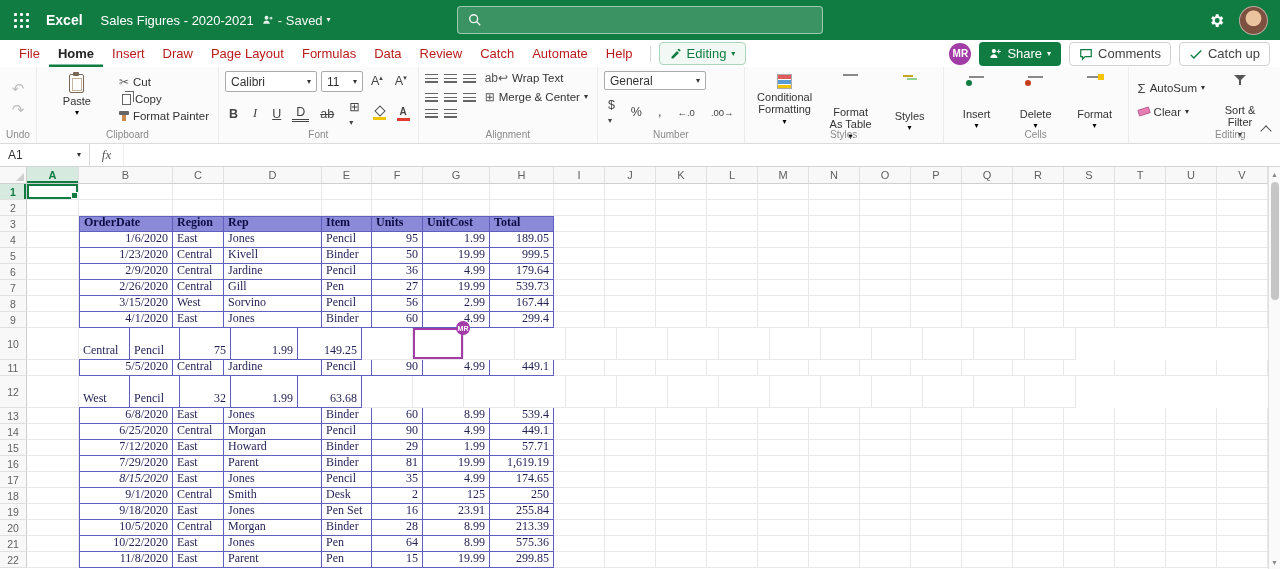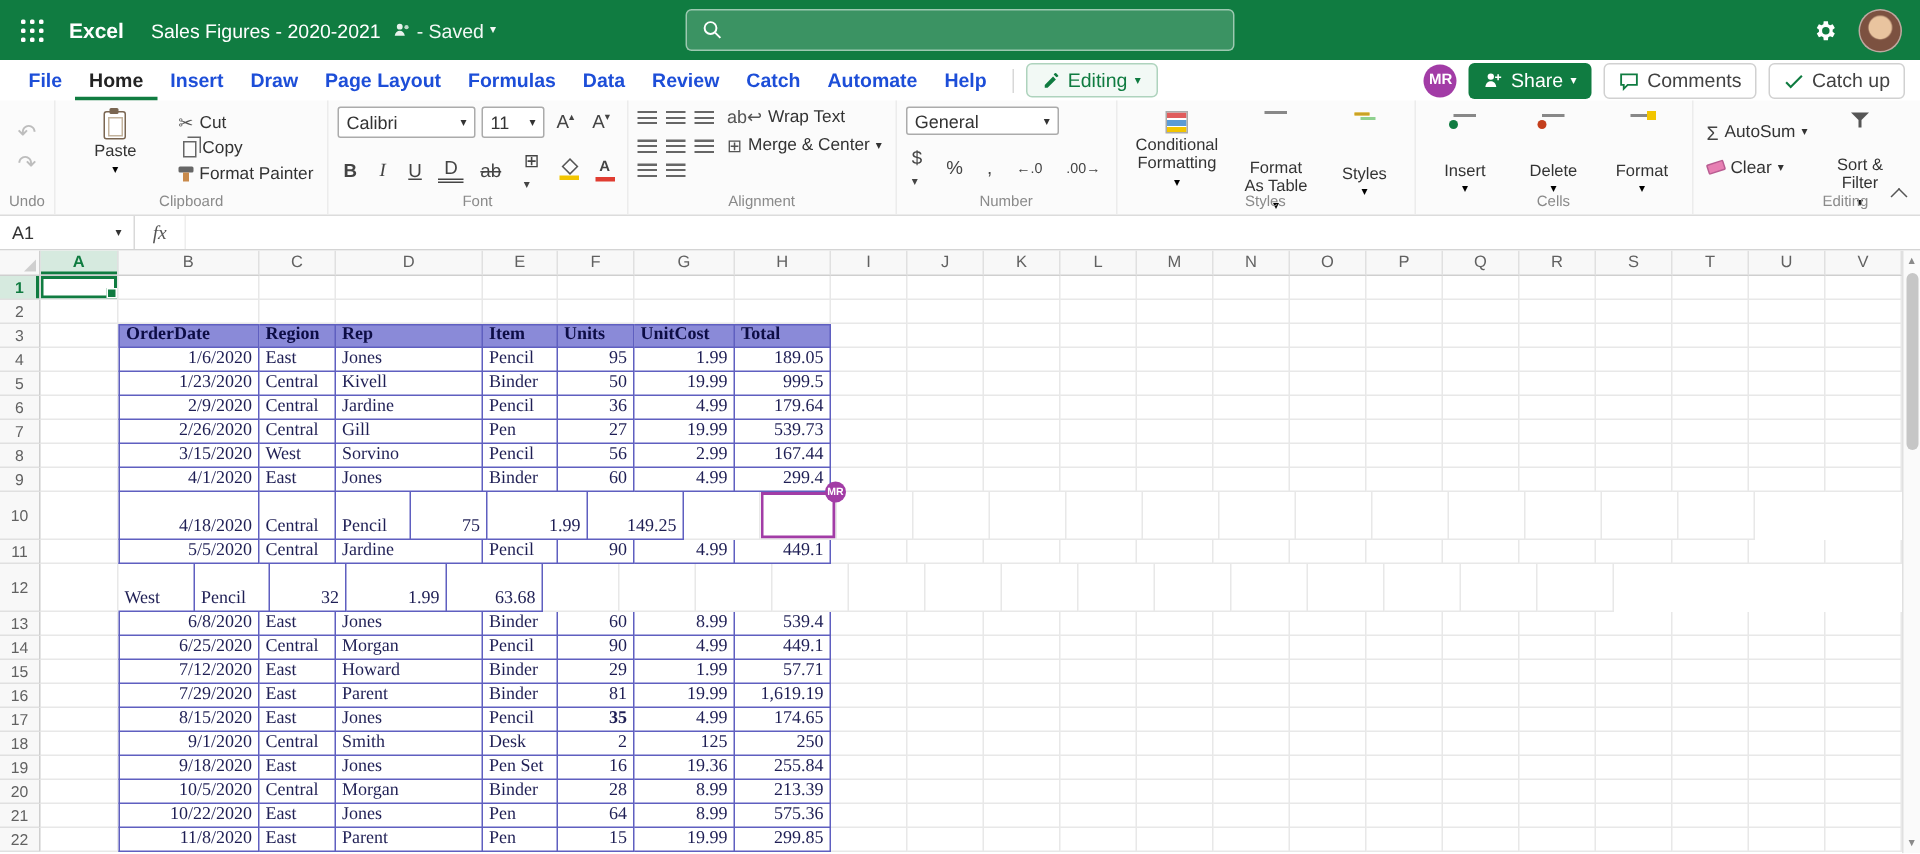--- a/index.html
+++ b/index.html
@@ -23,21 +23,21 @@
   .search input { background:transparent; border:none; outline:none; color:#fff; font-size:13px; width:100%; font-family:"Liberation Sans",sans-serif; }
   .search input::placeholder { color:rgba(255,255,255,.95); }
   .top-right { margin-left:auto; display:flex; align-items:center; gap:14px; padding-right:12px; }
   .gear { cursor:pointer; display:flex; }
   .avatar { width:29px; height:29px; border-radius:50%; cursor:pointer;
             background:radial-gradient(circle at 50% 42%, #e9c49f 0 36%, #7c5140 40% 100%);
             border:1px solid rgba(255,255,255,.5); }
 
   
   .menubar { height:27px; display:flex; align-items:stretch; padding-left:10px; background:#fff; flex:none; }
-  .mtab { display:flex; align-items:center; padding:0 9px; color:#1d4ed8; cursor:pointer; font-size:13px;font-weight:bold; }
+  .mtab { display:flex; align-items:center; padding:0 9px; color:#b91c1c; cursor:pointer; font-size:13px; }
   .mtab.active { color:#222; font-weight:700; box-shadow:inset 0 -2.5px 0 #107C41; }
   .msep { width:1px; height:16px; background:#d8d8d8; margin:auto 8px; }
   .editing-pill { display:flex; align-items:center; gap:5px; margin:2px 0; padding:0 10px; border:1px solid #aed3bd;
                   background:#f2f9f5; border-radius:4px; color:#0f7b40; cursor:pointer; font-size:13px; }
   .menu-right { margin-left:auto; display:flex; align-items:center; gap:8px; padding-right:10px; }
   .mini-avatar { width:22px; height:22px; border-radius:50%; background:#a23ca6; color:#fff; font-size:10px; font-weight:700;
                  display:flex; align-items:center; justify-content:center; cursor:pointer; }
   .share-btn { display:flex; align-items:center; gap:5px; background:#107C41; color:#fff; border-radius:4px;
                height:24px; padding:0 10px; cursor:pointer; font-size:13px; }
   .ghost-btn { display:flex; align-items:center; gap:5px; border:1px solid #d1d1d1; border-radius:4px; height:24px;
@@ -686,21 +686,20 @@
             <div class="cell" style="width: 51px;"></div>
             <div class="cell" style="width: 51px;"></div>
             <div class="cell" style="width: 51px;"></div>
             <div class="cell" style="width: 51px;"></div>
             <div class="cell" style="width: 51px;"></div>
             <div class="cell" style="width: 51px;"></div>
           </div>
           <div class="grid-row" style="height: 32px;">
             <div class="row-h">10</div>
             <div class="cell" style="width: 52px;"></div>
-            <div class="cell tc tl ar" style="width: 94px;">4/18/2020</div>
             <div class="cell tc al" style="width: 51px;">Central</div>
             <div class="cell tc al" style="width: 50px;">Pencil</div>
             <div class="cell tc ar" style="width: 51px;">75</div>
             <div class="cell tc ar" style="width: 67px;">1.99</div>
             <div class="cell tc ar" style="width: 64px;">149.25</div>
             <div class="cell" style="width: 51px;"></div>
             <div class="cell collab" style="width: 51px;">
               <span class="collab-badge">MR</span>
             </div>
             <div class="cell" style="width: 51px;"></div>
@@ -860,25 +859,25 @@
             <div class="cell" style="width: 51px;"></div>
             <div class="cell" style="width: 51px;"></div>
             <div class="cell" style="width: 51px;"></div>
             <div class="cell" style="width: 51px;"></div>
             <div class="cell" style="width: 51px;"></div>
             <div class="cell" style="width: 51px;"></div>
           </div>
           <div class="grid-row" style="height: 16px;">
             <div class="row-h">17</div>
             <div class="cell" style="width: 52px;"></div>
-            <div class="cell tc tl ar" style="width: 94px;">8/15/2020</div>
+            <div class="cell tc tl ar" style="width: 94px; font-style: italic;">8/15/2020</div>
             <div class="cell tc al" style="width: 51px;">East</div>
             <div class="cell tc al" style="width: 98px;">Jones</div>
             <div class="cell tc al" style="width: 50px;">Pencil</div>
-            <div class="cell tc ar" style="width: 51px; font-weight: bold;">35</div>
+            <div class="cell tc ar" style="width: 51px;">35</div>
             <div class="cell tc ar" style="width: 67px;">4.99</div>
             <div class="cell tc ar" style="width: 64px;">174.65</div>
             <div class="cell" style="width: 51px;"></div>
             <div class="cell" style="width: 51px;"></div>
             <div class="cell" style="width: 51px;"></div>
             <div class="cell" style="width: 51px;"></div>
             <div class="cell" style="width: 51px;"></div>
             <div class="cell" style="width: 51px;"></div>
             <div class="cell" style="width: 51px;"></div>
             <div class="cell" style="width: 51px;"></div>
@@ -915,21 +914,21 @@
             <div class="cell" style="width: 51px;"></div>
           </div>
           <div class="grid-row" style="height: 16px;">
             <div class="row-h">19</div>
             <div class="cell" style="width: 52px;"></div>
             <div class="cell tc tl ar" style="width: 94px;">9/18/2020</div>
             <div class="cell tc al" style="width: 51px;">East</div>
             <div class="cell tc al" style="width: 98px;">Jones</div>
             <div class="cell tc al" style="width: 50px;">Pen Set</div>
             <div class="cell tc ar" style="width: 51px;">16</div>
-            <div class="cell tc ar" style="width: 67px;">19.36</div>
+            <div class="cell tc ar" style="width: 67px;">23.91</div>
             <div class="cell tc ar" style="width: 64px;">255.84</div>
             <div class="cell" style="width: 51px;"></div>
             <div class="cell" style="width: 51px;"></div>
             <div class="cell" style="width: 51px;"></div>
             <div class="cell" style="width: 51px;"></div>
             <div class="cell" style="width: 51px;"></div>
             <div class="cell" style="width: 51px;"></div>
             <div class="cell" style="width: 51px;"></div>
             <div class="cell" style="width: 51px;"></div>
             <div class="cell" style="width: 51px;"></div>

